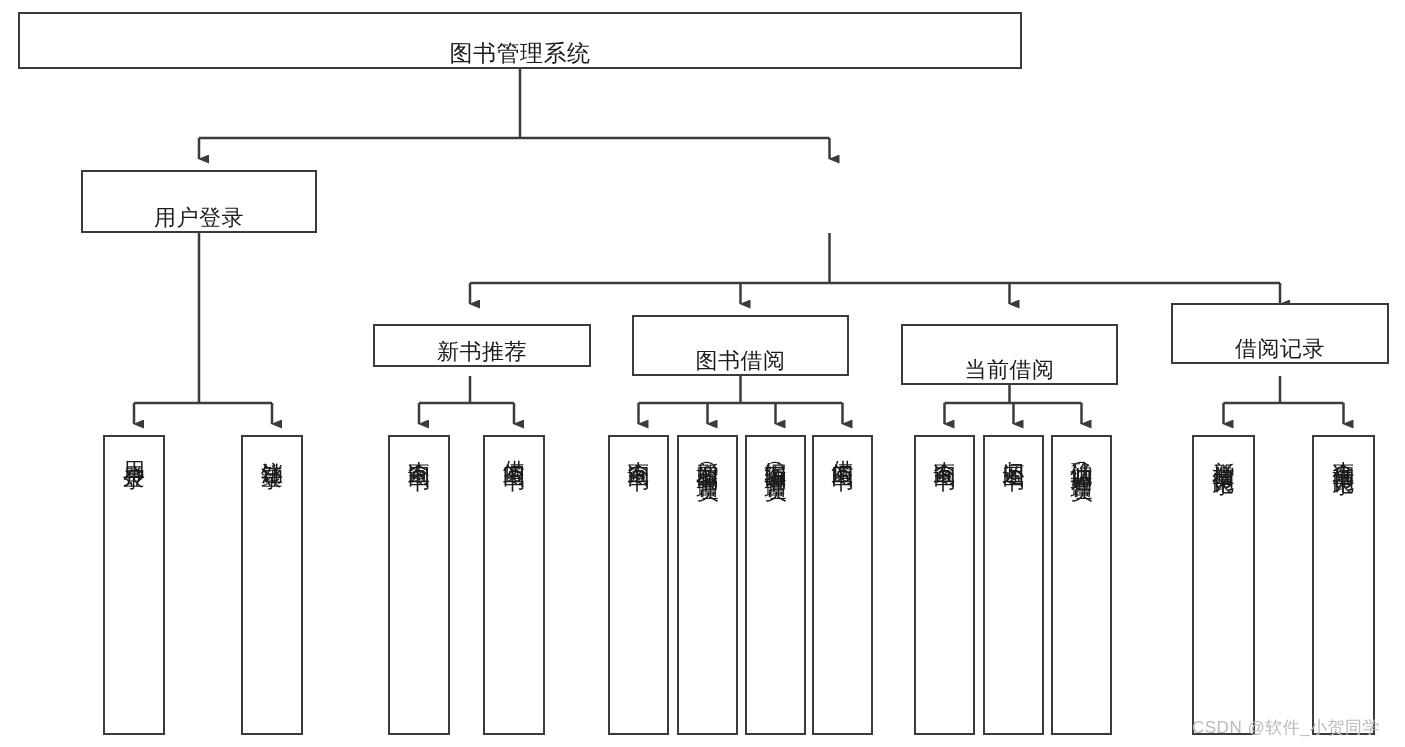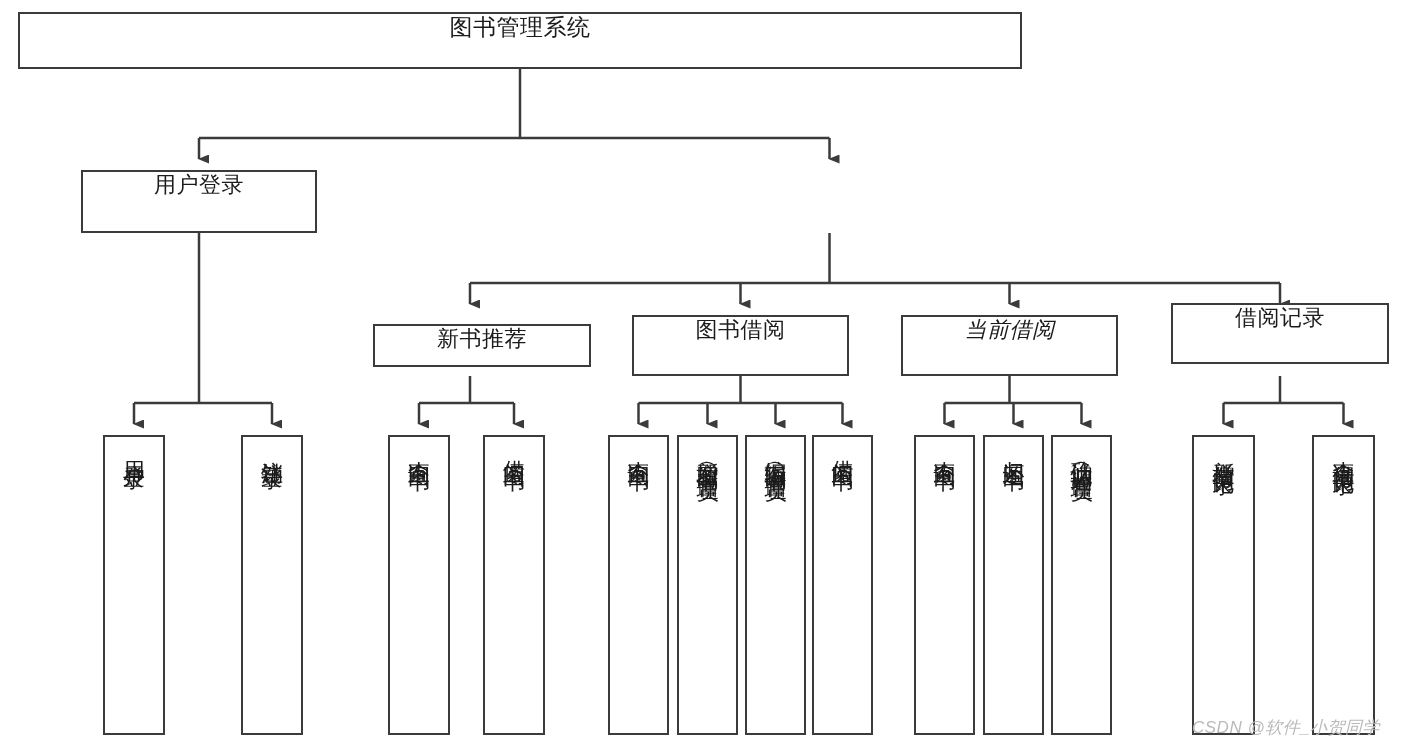--- a/index.html
+++ b/index.html
@@ -28,21 +28,21 @@
     width: 1405px;
     height: 747px;
     overflow: visible;
   }
   .node {
     position: absolute;
     box-sizing: border-box;
     background: #ffffff;
     border: 2.5px solid #3b3b3b;
     display: flex;
-    align-items: flex-start;
+    align-items: flex-end;
     justify-content: center;
     color: #1b1b1b;
     line-height: 1.18;
     text-align: center;
   }
   .node-label {
     display: block;
     letter-spacing: 0.5px;
   }
   .horizontal .node-label {
@@ -126,21 +126,21 @@
   <div class="node horizontal" style="left: 81px; top: 170px; width: 236px; height: 63px;">
     <span class="node-label">用户登录</span>
   </div>
 
   <div class="node horizontal" style="left: 361px; top: 324px; width: 218px; height: 43px; margin-left: 12px;">
     <span class="node-label">新书推荐</span>
   </div>
   <div class="node horizontal" style="left: 632px; top: 315px; width: 217px; height: 61px;">
     <span class="node-label">图书借阅</span>
   </div>
-  <div class="node horizontal" style="left: 901px; top: 315px; width: 217px; height: 61px; font-style: italic;">
+  <div class="node horizontal" style="left: 901px; top: 324px; width: 217px; height: 61px;">
     <span class="node-label">当前借阅</span>
   </div>
   <div class="node horizontal" style="left: 1171px; top: 303px; width: 218px; height: 61px;">
     <span class="node-label">借阅记录</span>
   </div>
 
   <div class="node vertical" style="left: 103px; top: 435px; width: 62px; height: 300px;">
     <span class="node-label">用户登录</span>
   </div>
   <div class="node vertical" style="left: 241px; top: 435px; width: 62px; height: 300px;">
@@ -177,15 +177,15 @@
     <span class="node-label">确认归还（管理员）</span>
   </div>
 
   <div class="node vertical" style="left: 1192px; top: 435px; width: 63px; height: 300px;">
     <span class="node-label">新增借阅记录</span>
   </div>
   <div class="node vertical" style="left: 1312px; top: 435px; width: 63px; height: 300px;">
     <span class="node-label">查询借阅记录</span>
   </div>
 
-  <div class="watermark" style="left: 1192px; top: 716px; font-style: italic;">CSDN @软件_小贺同学</div>
+  <div class="watermark" style="left: 1192px; top: 716px;">CSDN @软件_小贺同学</div>
 
 </div>
 
 </body></html>

